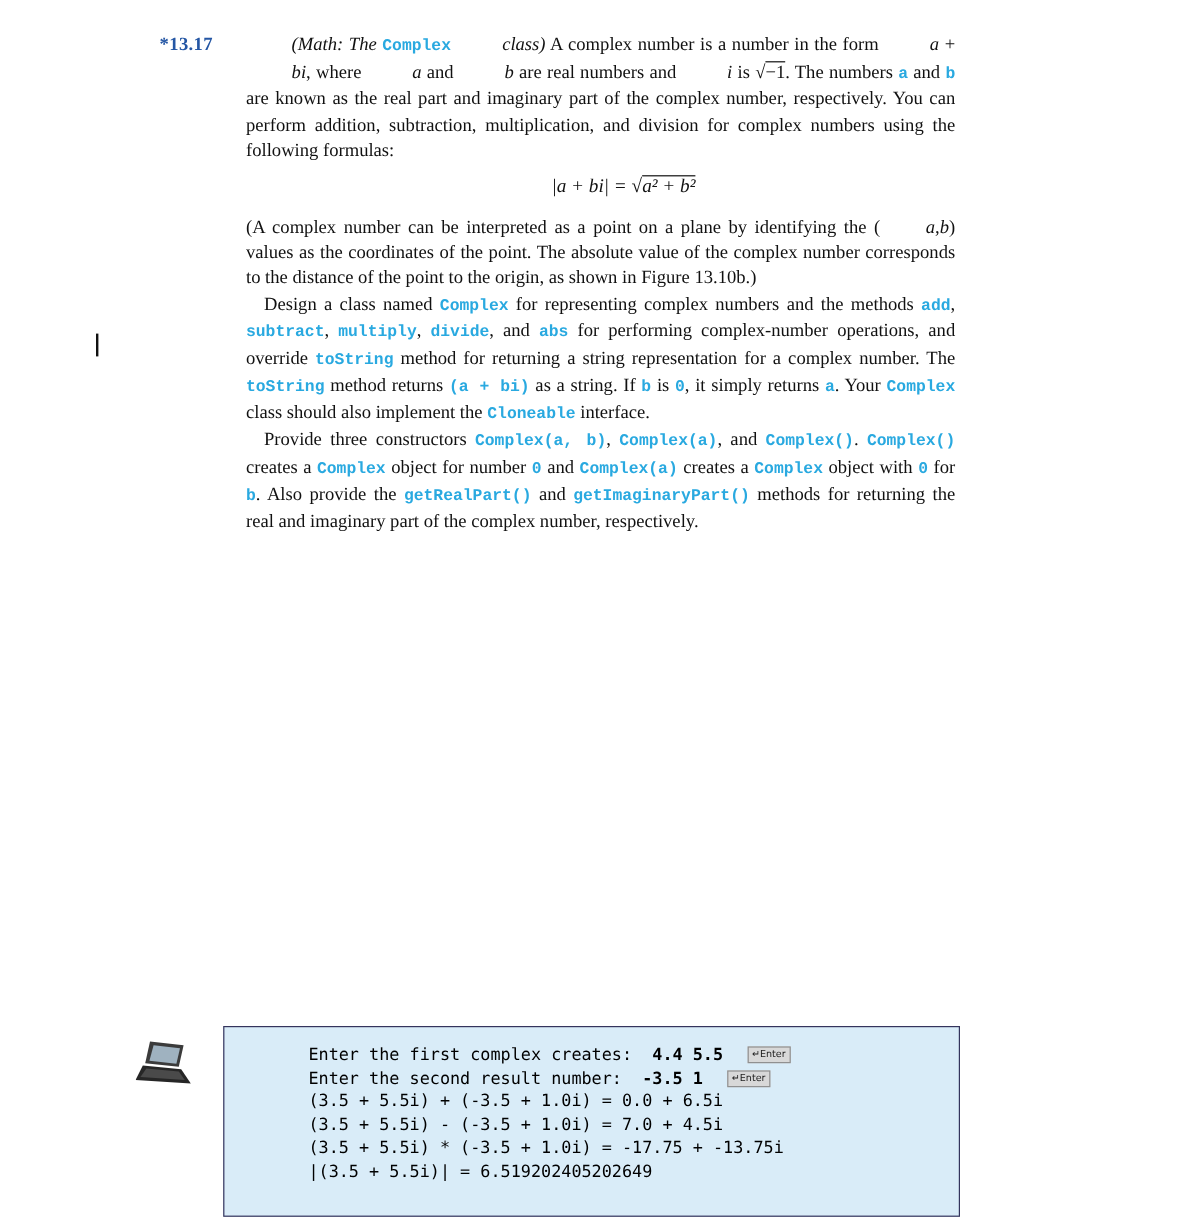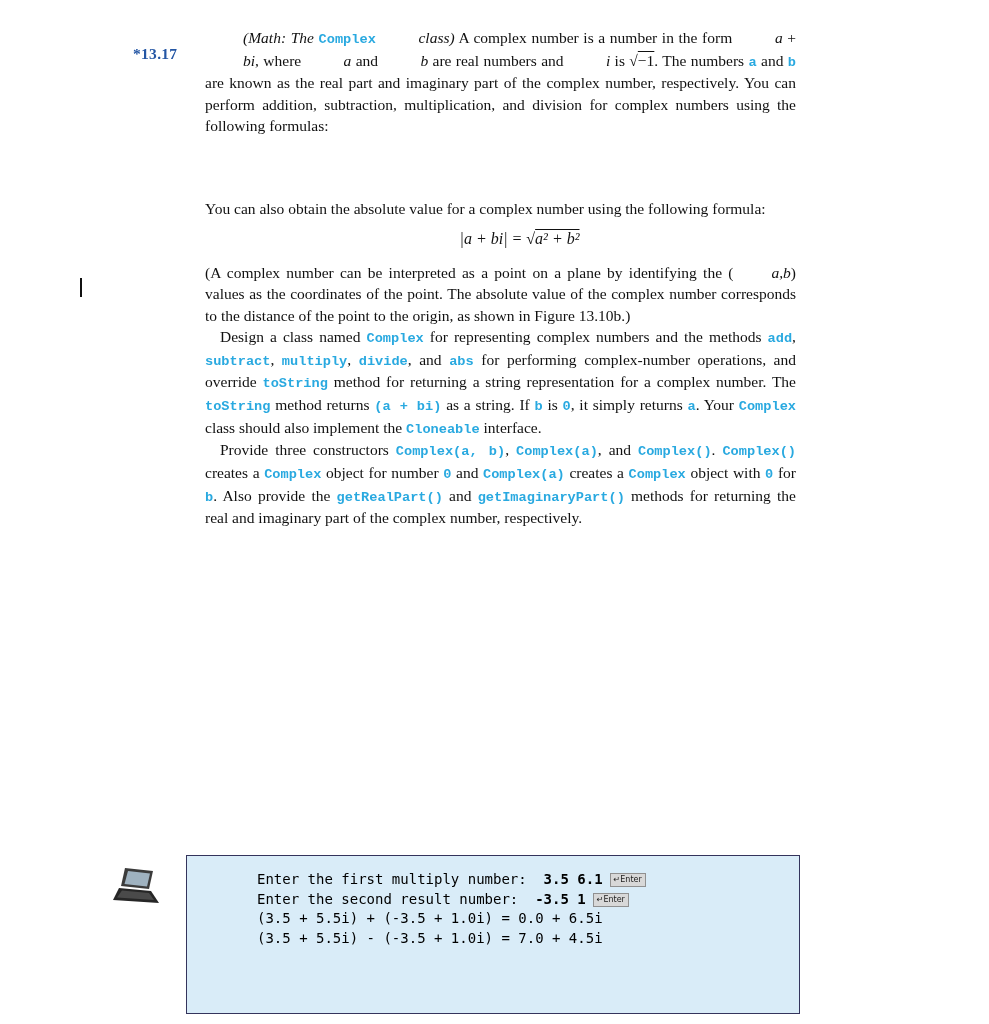--- a/index.html
+++ b/index.html
@@ -15,21 +15,20 @@
     color: var(--text, #111111);
     overflow: hidden;
   }
   .exercise-number {
     position: absolute;
     left: 133px;
     top: 27px;
     font-weight: 700;
     color: var(--exercise-number, #2456a4);
     letter-spacing: 0.3px;
-    margin-top: 16px;
   }
   .content {
     position: absolute;
     left: 205px;
     top: 27px;
     width: 591px;
   }
   .para { margin: 0; text-align: justify; }
   .indent { text-indent: 15px; }
   .it { font-style: italic; margin-left: 38px; }
@@ -68,41 +67,40 @@
   .input { font-weight: 700; }
   .enter-badge {
     display: inline-block;
     font-family: "DejaVu Sans", sans-serif;
     font-size: 8px;
     line-height: 10px;
     padding: 1px 3px;
     background: var(--enter-bg, #d8d8d8);
     border: 1px solid var(--enter-border, #909090);
     color: #222222;
-    margin-left: 7px;
+    margin-left: 20px;
     vertical-align: 2px;
     white-space: nowrap;
   }
   .laptop { position: absolute; left: -73px; top: 12px; }
 </style>
 </head>
 <body>
 
 <div class="page">
 
   <div class="change-bar"></div>
 
   <div class="exercise-number">*13.17</div>
 
   <div class="content">
 
     <p class="para"><span class="it">(Math: The </span><span class="code">Complex</span><span class="it"> class)</span><span> A complex number is a number in the form </span><span class="it">a</span><span> + </span><span class="it">bi</span><span>, where </span><span class="it">a</span><span> and </span><span class="it">b</span><span> are real numbers and </span><span class="it">i</span><span> is </span><span class="sqrt"><span>√</span><span class="rad">−1</span></span><span>. The numbers </span><span class="code">a</span><span> and </span><span class="code">b</span><span> are known as the real part and imaginary part of the complex number, respectively. You can perform addition, subtraction, multiplication, and division for complex numbers using the following formulas:</span></p>
 
 
-    <p class="para para2"><span>You can also obtain the absolute value for a complex number using the following formula:</span></p>
 
     <div class="abs-formula"><span class="it">|a + bi| = </span><span class="sqrt"><span>√</span><span class="rad">a² + b²</span></span></div>
 
     <p class="para"><span>(A complex number can be interpreted as a point on a plane by identifying the (</span><span class="it">a,b</span><span>) values as the coordinates of the point. The absolute value of the complex number corresponds to the distance of the point to the origin, as shown in Figure 13.10b.)</span></p>
 
     <p class="para indent"><span>Design a class named </span><span class="code">Complex</span><span> for representing complex numbers and the methods </span><span class="code">add</span><span>, </span><span class="code">subtract</span><span>, </span><span class="code">multiply</span><span>, </span><span class="code">divide</span><span>, and </span><span class="code">abs</span><span> for performing complex-number operations, and override </span><span class="code">toString</span><span> method for returning a string representation for a complex number. The </span><span class="code">toString</span><span> method returns </span><span class="code">(a + bi)</span><span> as a string. If </span><span class="code">b</span><span> is </span><span class="code">0</span><span>, it simply returns </span><span class="code">a</span><span>. Your </span><span class="code">Complex</span><span> class should also implement the </span><span class="code">Cloneable</span><span> interface.</span></p>
 
     <p class="para indent"><span>Provide three constructors </span><span class="code">Complex(a, b)</span><span>, </span><span class="code">Complex(a)</span><span>, and </span><span class="code">Complex()</span><span>. </span><span class="code">Complex()</span><span> creates a </span><span class="code">Complex</span><span> object for number </span><span class="code">0</span><span> and </span><span class="code">Complex(a)</span><span> creates a </span><span class="code">Complex</span><span> object with </span><span class="code">0</span><span> for </span><span class="code">b</span><span>. Also provide the </span><span class="code">getRealPart()</span><span> and </span><span class="code">getImaginaryPart()</span><span> methods for returning the real and imaginary part of the complex number, respectively.</span></p>
 
 
@@ -111,21 +109,23 @@
   <div class="sample-wrap">
 
     <svg class="laptop" width="48" height="40" viewBox="0 0 48 40">
       <polygon points="12,1 40,4 36,22 8,19" fill="#3b3b3b"></polygon>
       <polygon points="15,4 37,6.5 34,19.5 11.5,17" fill="#9fb2c0"></polygon>
       <polygon points="6,21 38,24 46,36 0,33" fill="#262626"></polygon>
       <polygon points="9,23.5 36,26 41,33 4,30.5" fill="#4a4a4a"></polygon>
     </svg>
 
     <div class="sample-box">
-      <div class="srline"><span>Enter the first multiply number:  </span><span class="input">3.5 6.1</span><span class="enter-badge">↵Enter</span></div>
+      <div class="srline"><span>Enter the first complex creates:  </span><span class="input">4.4 5.5</span><span class="enter-badge">↵Enter</span></div>
       <div class="srline"><span>Enter the second result number:  </span><span class="input">-3.5 1</span><span class="enter-badge">↵Enter</span></div>
       <div class="srline">(3.5 + 5.5i) + (-3.5 + 1.0i) = 0.0 + 6.5i</div>
       <div class="srline">(3.5 + 5.5i) - (-3.5 + 1.0i) = 7.0 + 4.5i</div>
+      <div class="srline">(3.5 + 5.5i) * (-3.5 + 1.0i) = -17.75 + -13.75i</div>
+      <div class="srline">|(3.5 + 5.5i)| = 6.519202405202649</div>
     </div>
 
   </div>
 
 </div>
 
 </body></html>

